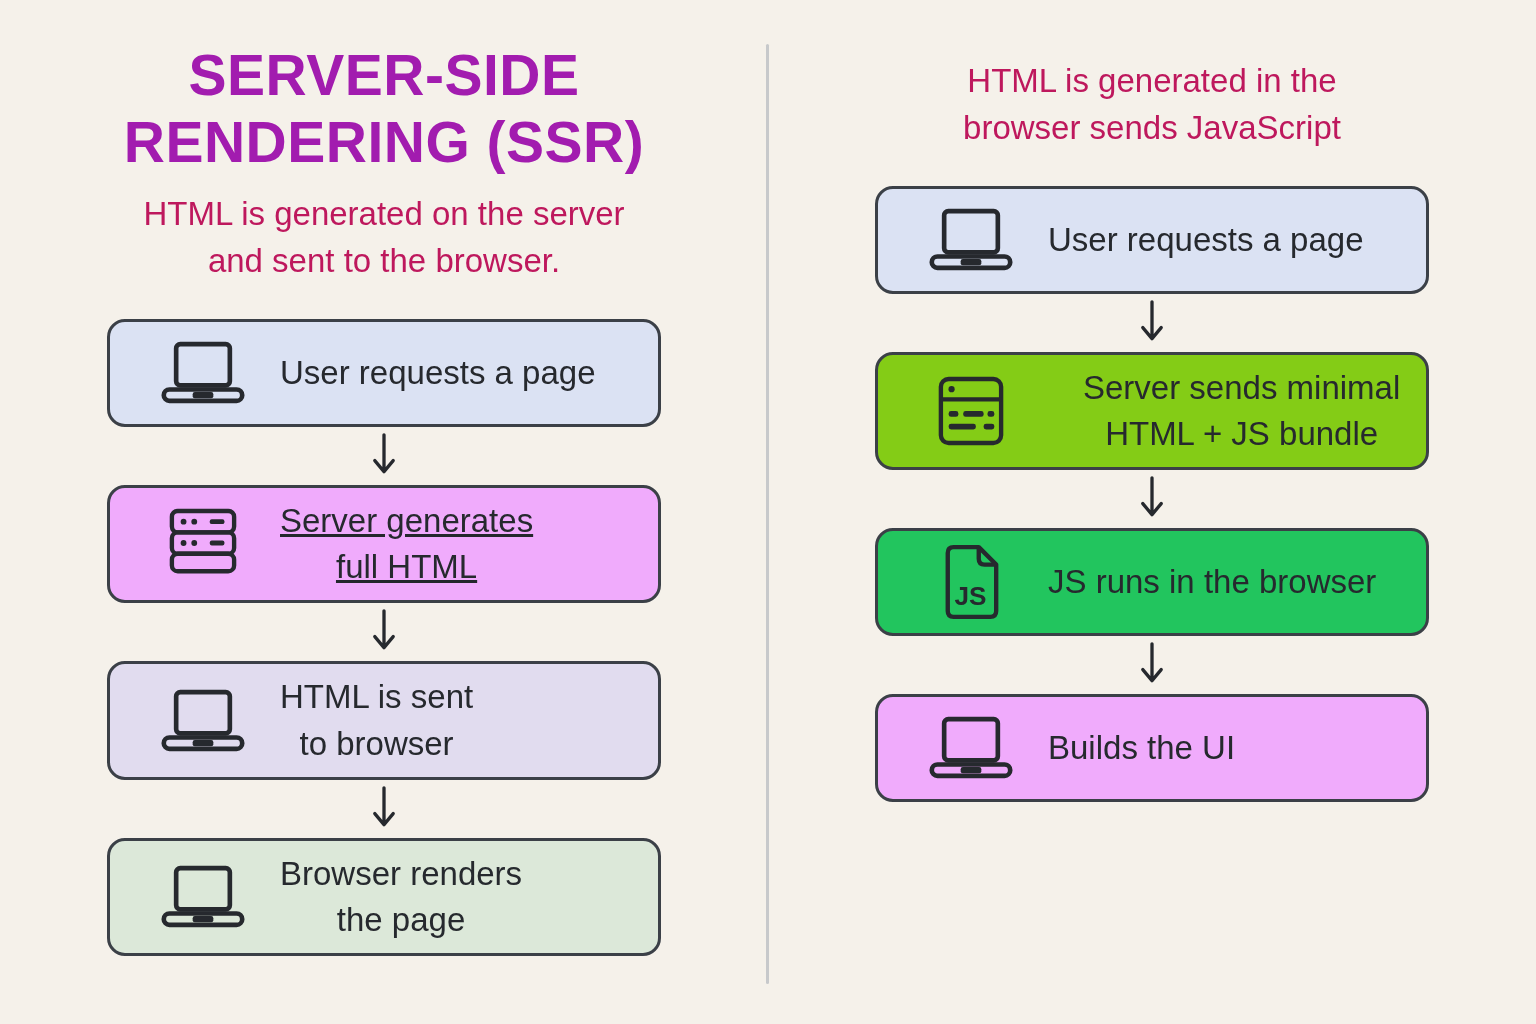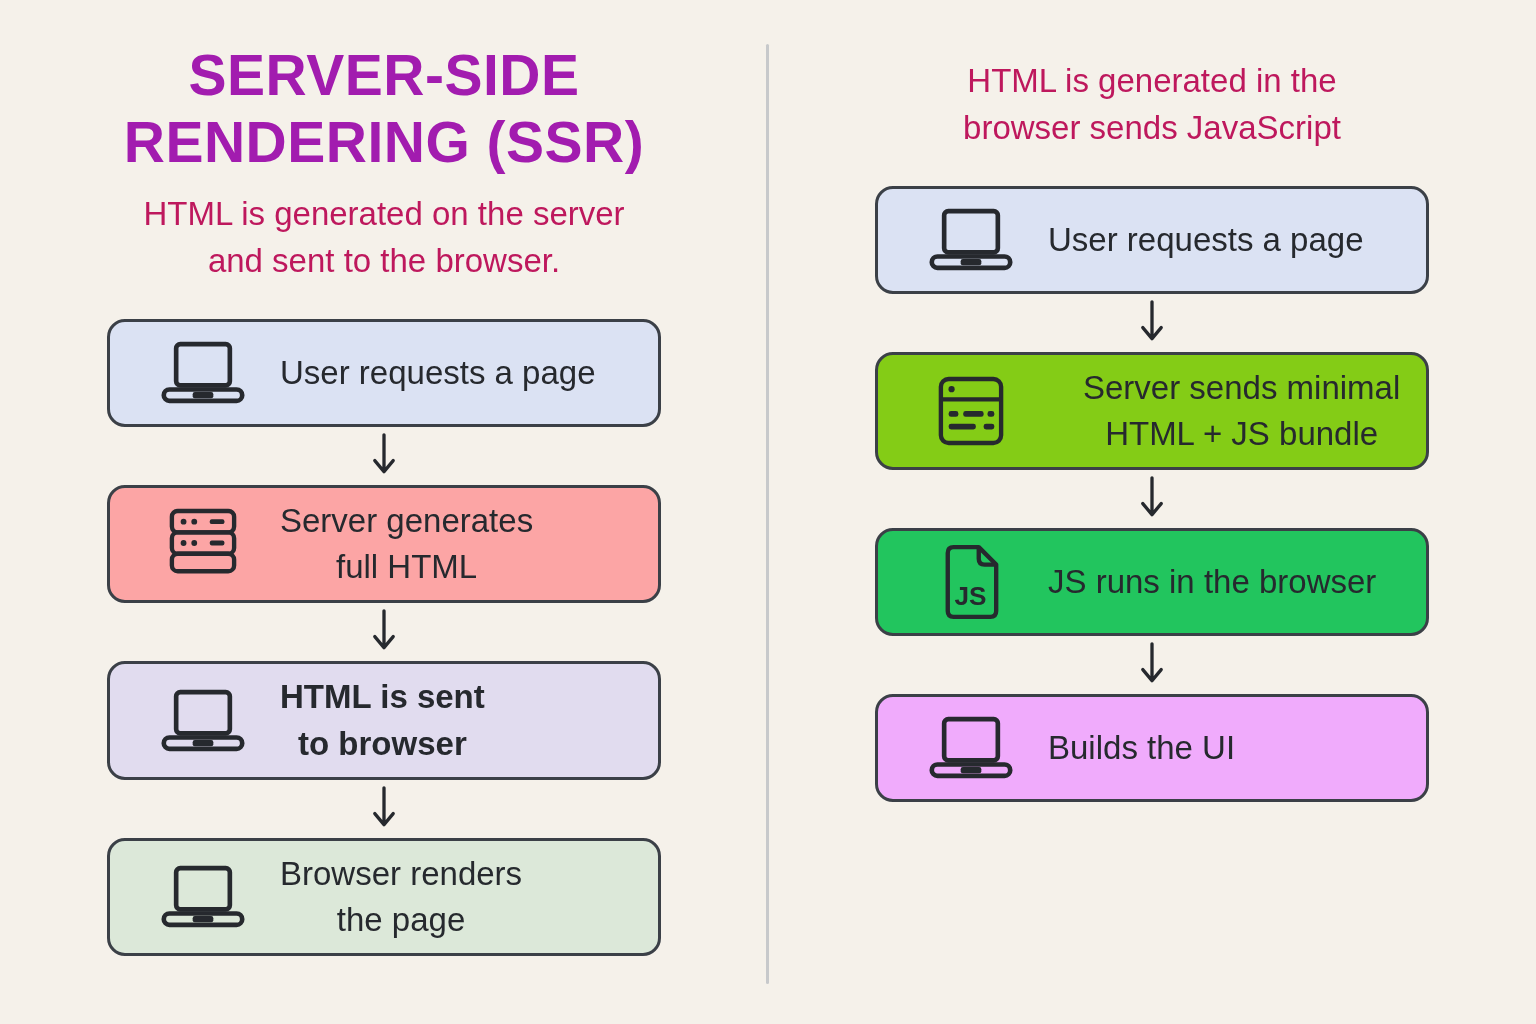--- a/index.html
+++ b/index.html
@@ -72,21 +72,21 @@
         </span>
         <span class="step-label">User requests a page</span>
       </div>
 
       <div class="arrow">
         <svg width="28" height="46" viewBox="0 0 28 50" fill="none" stroke="#26292e" stroke-width="3.6" stroke-linecap="round" stroke-linejoin="round">
           <path d="M14 2 V40 M4 30 L14 42 L24 30"></path>
         </svg>
       </div>
 
-      <div class="step" style="background: #fca5a5;">
+      <div class="step" style="background: #f0abfc; text-decoration: underline;">
         <span class="icon-wrap">
           <svg width="70" height="78" viewBox="0 0 72 76" fill="none" stroke="#26292e" stroke-width="4.5" stroke-linejoin="round">
             <rect x="4" y="4" width="64" height="22" rx="6"></rect>
             <rect x="4" y="26" width="64" height="22" rx="6"></rect>
             <rect x="4" y="48" width="64" height="18" rx="6"></rect>
             <circle cx="16" cy="15" r="3" fill="#26292e" stroke="none"></circle>
             <circle cx="27" cy="15" r="3" fill="#26292e" stroke="none"></circle>
             <rect x="43" y="12.5" width="15" height="5" rx="2" fill="#26292e" stroke="none"></rect>
             <circle cx="16" cy="37" r="3" fill="#26292e" stroke="none"></circle>
             <circle cx="27" cy="37" r="3" fill="#26292e" stroke="none"></circle>
@@ -96,21 +96,21 @@
         <span class="step-label">Server generates
 full HTML</span>
       </div>
 
       <div class="arrow">
         <svg width="28" height="46" viewBox="0 0 28 50" fill="none" stroke="#26292e" stroke-width="3.6" stroke-linecap="round" stroke-linejoin="round">
           <path d="M14 2 V40 M4 30 L14 42 L24 30"></path>
         </svg>
       </div>
 
-      <div class="step" style="background: rgb(225, 220, 239); font-weight: bold;">
+      <div class="step" style="background: rgb(225, 220, 239);">
         <span class="icon-wrap">
           <svg width="88" height="64" viewBox="0 0 84 62" fill="none" stroke="#26292e" stroke-width="4.5" stroke-linejoin="round">
             <rect x="16" y="3" width="52" height="40" rx="4"></rect>
             <rect x="4" y="47" width="76" height="11" rx="5.5"></rect>
             <rect x="32" y="49.5" width="20" height="6" rx="2" fill="#26292e" stroke="none"></rect>
           </svg>
         </span>
         <span class="step-label">HTML is sent
 to browser</span>
       </div>

